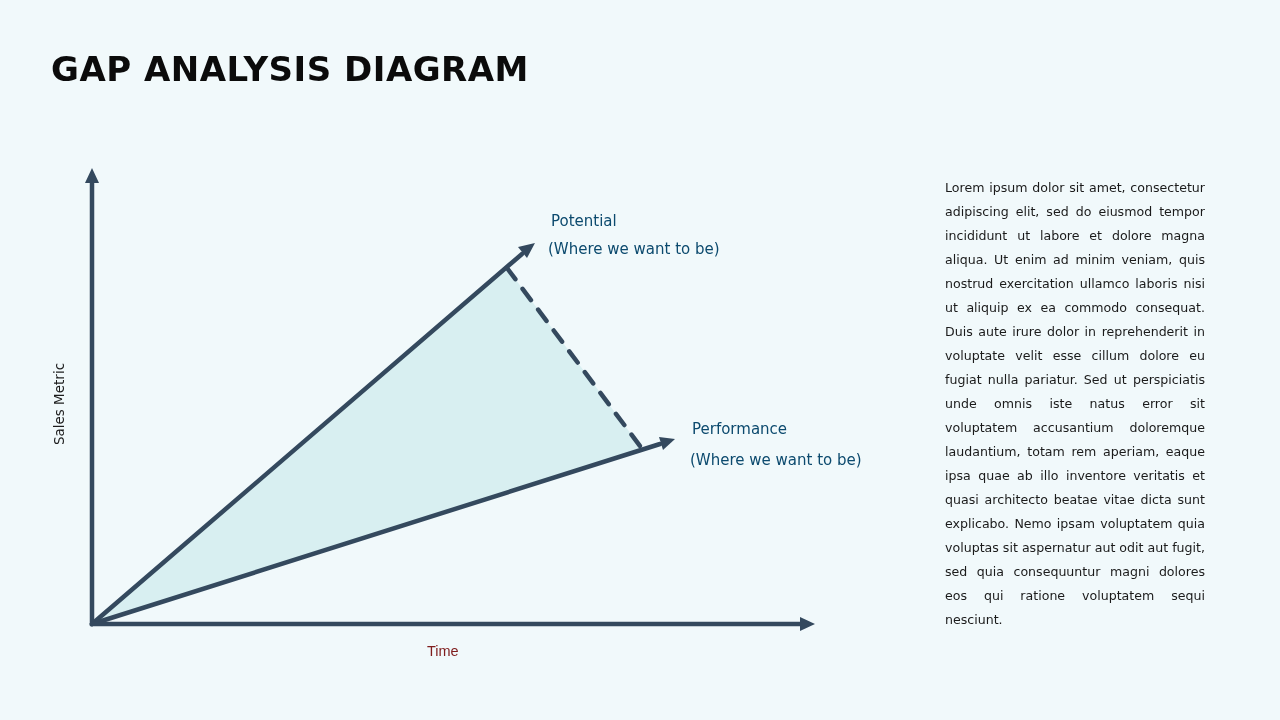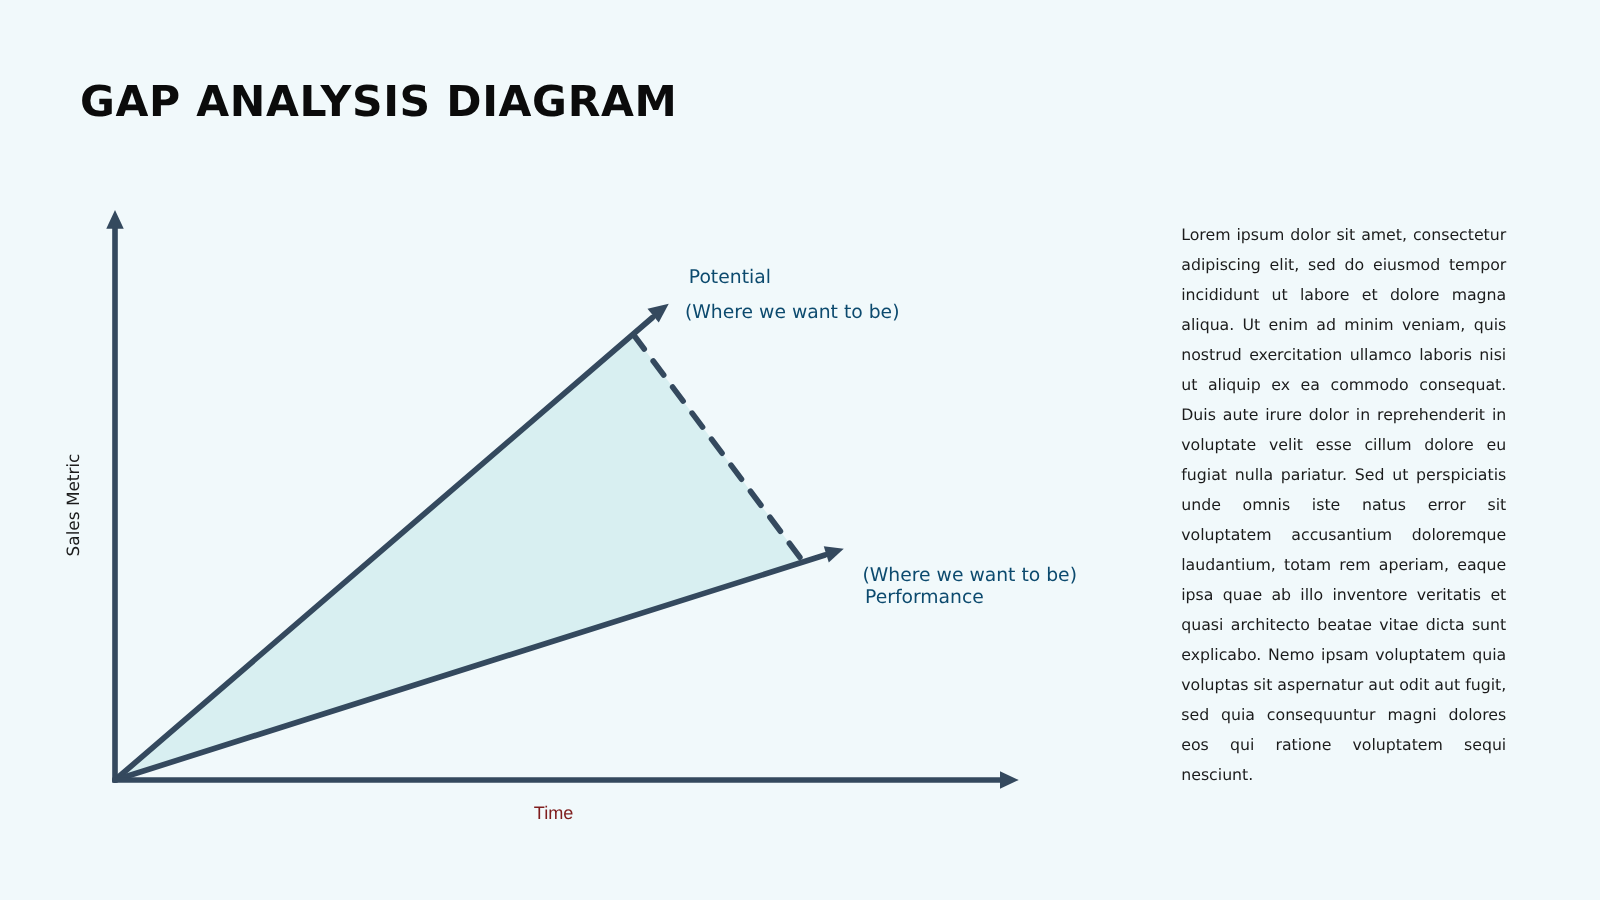--- a/index.html
+++ b/index.html
@@ -11,21 +11,21 @@
       height: 720px;
       background: #f1f9fb;
       position: relative;
       overflow: hidden;
       font-family: "DejaVu Sans", sans-serif;
     }
     .title {
       position: absolute;
       left: 51px;
       top: 46px;
-      margin: 13px;
+      margin: 0;
       font-family: "DejaVu Sans", sans-serif;
       font-weight: 700;
       font-size: 34px;
       letter-spacing: 0.5px;
       color: #0b0b0b;
       line-height: 46px;
     }
     .diagram {
       position: absolute;
       left: 0;
@@ -100,19 +100,19 @@
 
   <g>
     <line x1="90" y1="624" x2="802" y2="624" stroke="#34495e" stroke-width="4.5"></line>
     <polygon points="815,624 800,617 800,631" fill="#34495e"></polygon>
   </g>
 </svg>
 
 <div class="label" style="left:551px; top:211px;">Potential</div>
 <div class="label" style="left:548px; top:239px;">(Where we want to be)</div>
 
-<div class="label" style="left:692px; top:419px;margin-top:48px;">Performance</div>
+<div class="label" style="left:692px; top:419px;">Performance</div>
 <div class="label" style="left:690px; top:450px;">(Where we want to be)</div>
 
 <div class="y-label">Sales Metric</div>
 <div class="x-label">Time</div>
 
 <p class="body-text">Lorem ipsum dolor sit amet, consectetur adipiscing elit, sed do eiusmod tempor incididunt ut labore et dolore magna aliqua. Ut enim ad minim veniam, quis nostrud exercitation ullamco laboris nisi ut aliquip ex ea commodo consequat. Duis aute irure dolor in reprehenderit in voluptate velit esse cillum dolore eu fugiat nulla pariatur. Sed ut perspiciatis unde omnis iste natus error sit voluptatem accusantium doloremque laudantium, totam rem aperiam, eaque ipsa quae ab illo inventore veritatis et quasi architecto beatae vitae dicta sunt explicabo. Nemo ipsam voluptatem quia voluptas sit aspernatur aut odit aut fugit, sed quia consequuntur magni dolores eos qui ratione voluptatem sequi nesciunt.</p>
 
 </body></html>

